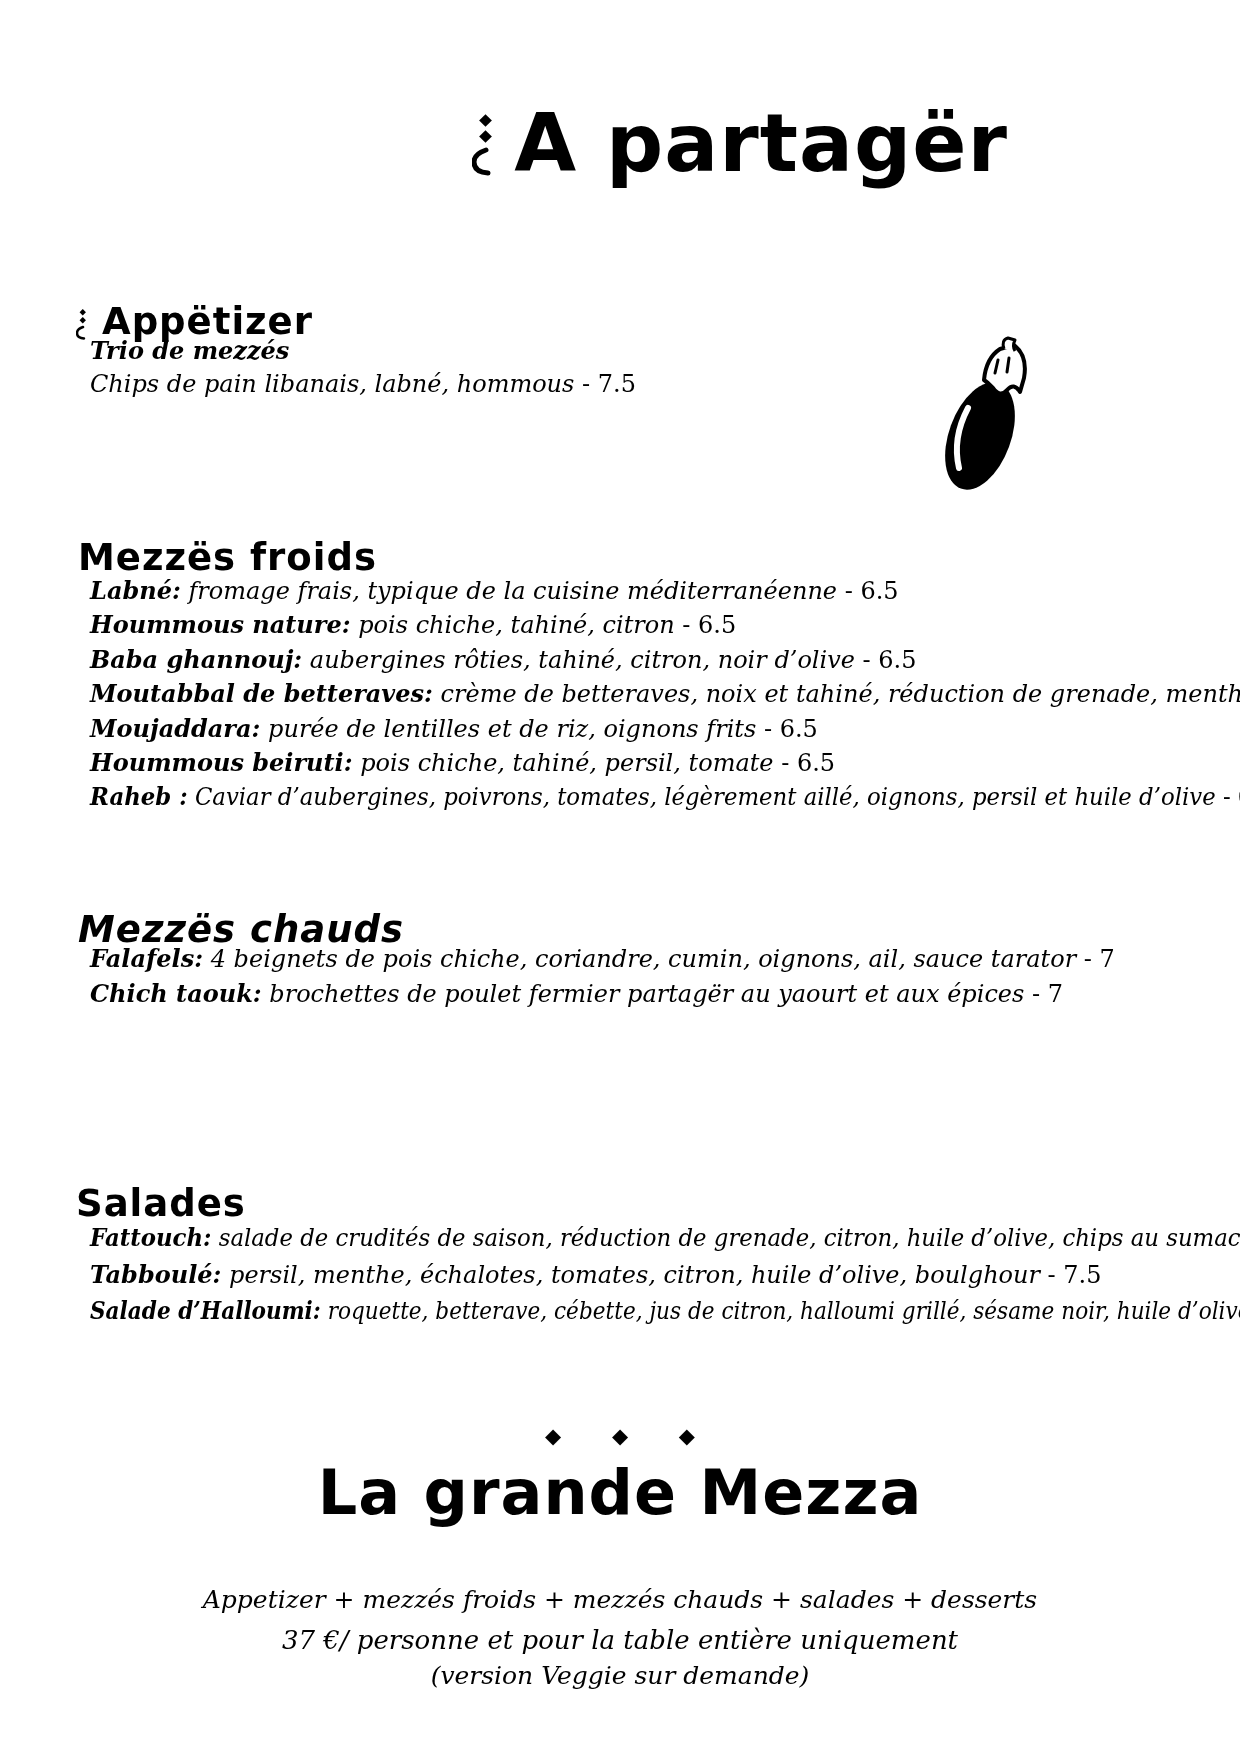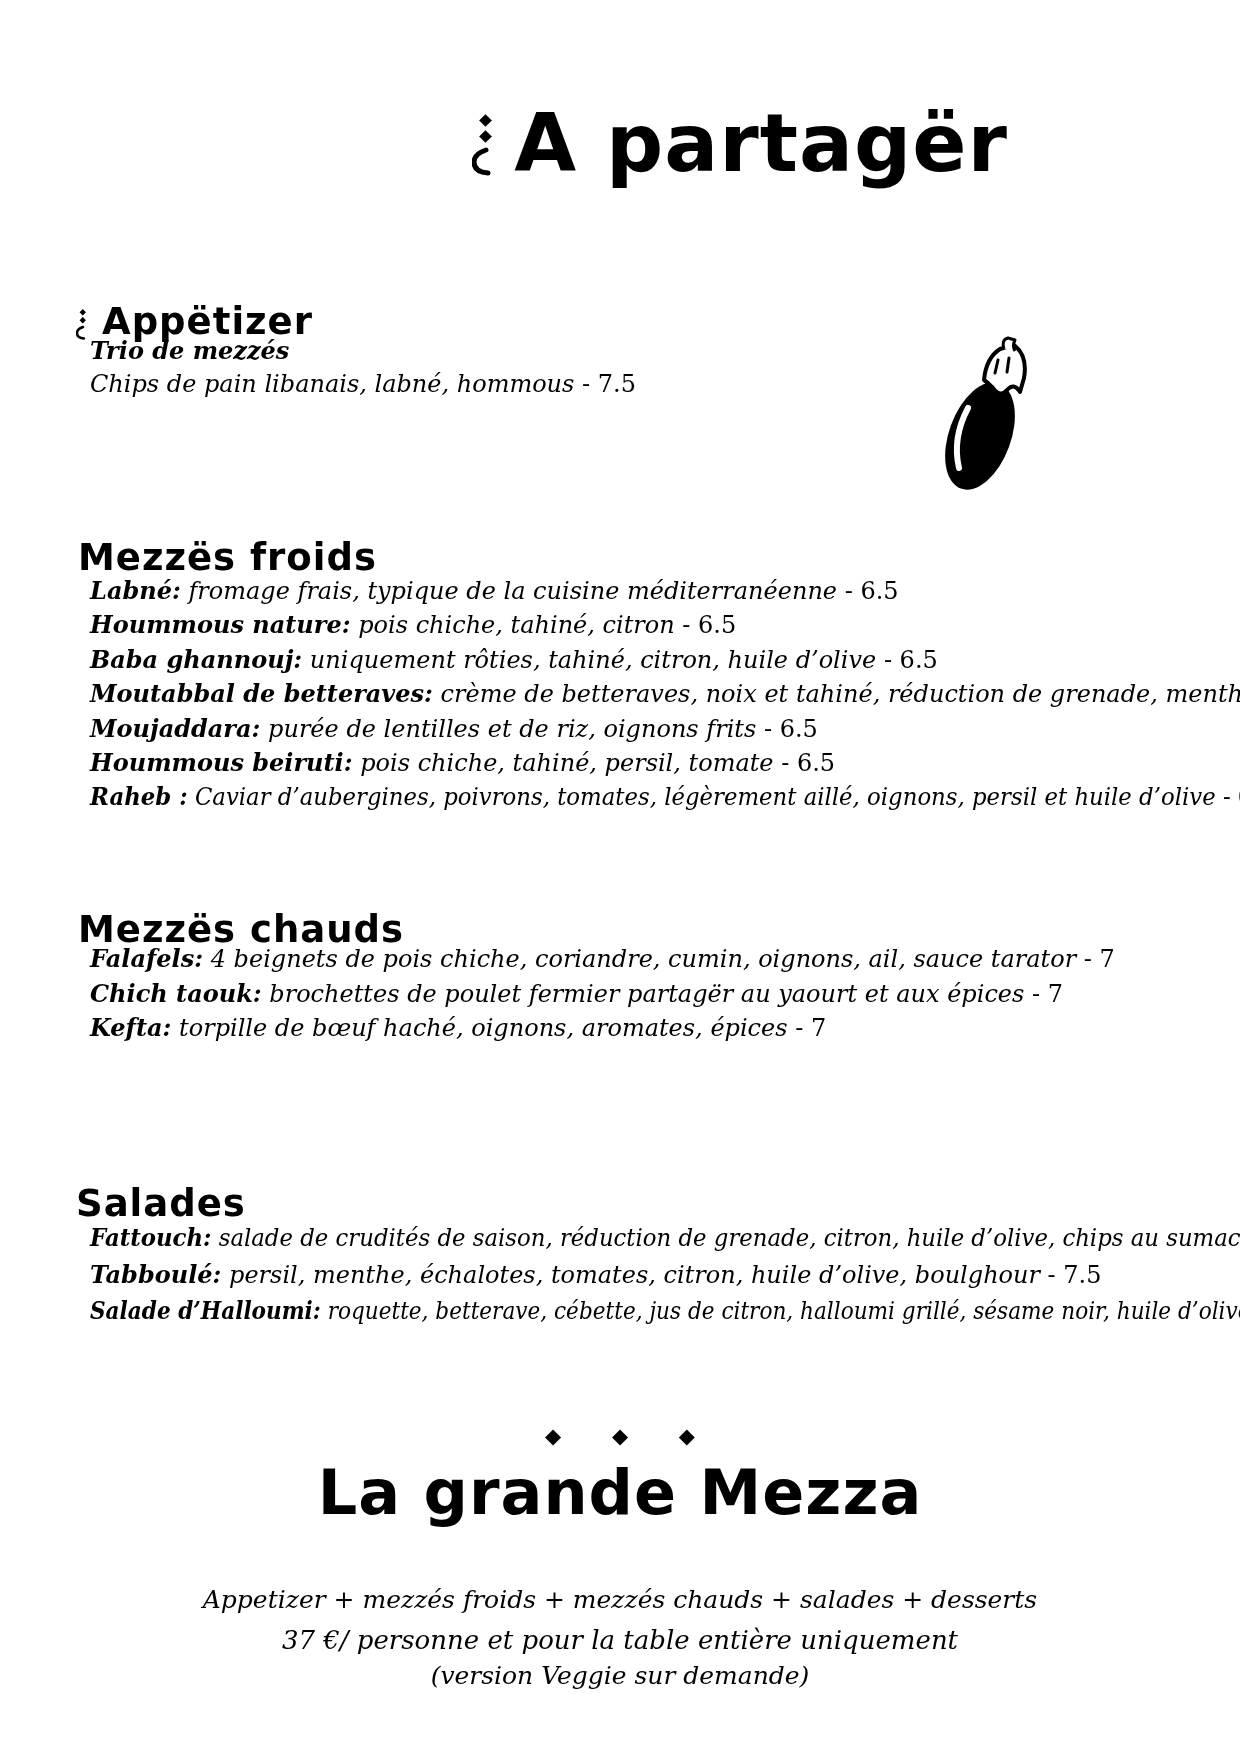--- a/index.html
+++ b/index.html
@@ -27,21 +27,21 @@
   }
   .main-title .orn { margin-bottom:8px; }
   .section-heading {
     position:absolute;
     font-size:37px; line-height:1;
     display:flex; align-items:flex-end; gap:13px;
     white-space:nowrap;
   }
   #h-appetizer { left:76px;  top:272px; }
   #h-froids    { left:78px;  top:508px; }
-  #h-chauds    { left:78px;  top:880px; }
+  #h-chauds    { left:78px;  top:880px;font-style:italic; }
   #h-salades   { left:76px;  top:1154px; }
 
   .items {
     position:absolute; left:90px;
     font-size:24px; font-style:italic;
   }
   #items-appetizer { top:334px;  line-height:33px; }
   #items-froids    { top:574px;  line-height:34.4px; }
   #items-chauds    { top:942px;  line-height:34.6px; }
   #items-salades   { top:1220px; line-height:35.5px; }
@@ -131,21 +131,21 @@
       <span class="desc">fromage frais, typique de la cuisine méditerranéenne</span>
       <span class="price">- 6.5</span>
     </div>
     <div class="item-line">
       <span class="dish">Hoummous nature:</span>
       <span class="desc">pois chiche, tahiné, citron</span>
       <span class="price">- 6.5</span>
     </div>
     <div class="item-line">
       <span class="dish">Baba ghannouj:</span>
-      <span class="desc">uniquement rôties, tahiné, citron, huile d’olive</span>
+      <span class="desc">aubergines rôties, tahiné, citron, noir d’olive</span>
       <span class="price">- 6.5</span>
     </div>
     <div class="item-line">
       <span class="dish">Moutabbal de betteraves:</span>
       <span class="desc">crème de betteraves, noix et tahiné, réduction de grenade, menthe</span>
       
     </div>
     <div class="item-line">
       <span class="dish">Moujaddara:</span>
       <span class="desc">purée de lentilles et de riz, oignons frits</span>
@@ -168,25 +168,20 @@
   </h2>
   <div class="items" id="items-chauds">
     <div class="item-line">
       <span class="dish">Falafels:</span>
       <span class="desc">4 beignets de pois chiche, coriandre, cumin, oignons, ail, sauce tarator</span>
       <span class="price">- 7</span>
     </div>
     <div class="item-line">
       <span class="dish">Chich taouk:</span>
       <span class="desc">brochettes de poulet fermier partagër au yaourt et aux épices</span>
-      <span class="price">- 7</span>
-    </div>
-    <div class="item-line">
-      <span class="dish">Kefta:</span>
-      <span class="desc">torpille de bœuf haché, oignons, aromates, épices</span>
       <span class="price">- 7</span>
     </div>
   </div>
 
   <h2 class="section-heading display" id="h-salades">
     <span>Salades</span>
   </h2>
   <div class="items" id="items-salades">
     <div class="item-line cond">
       <span class="dish">Fattouch:</span>

